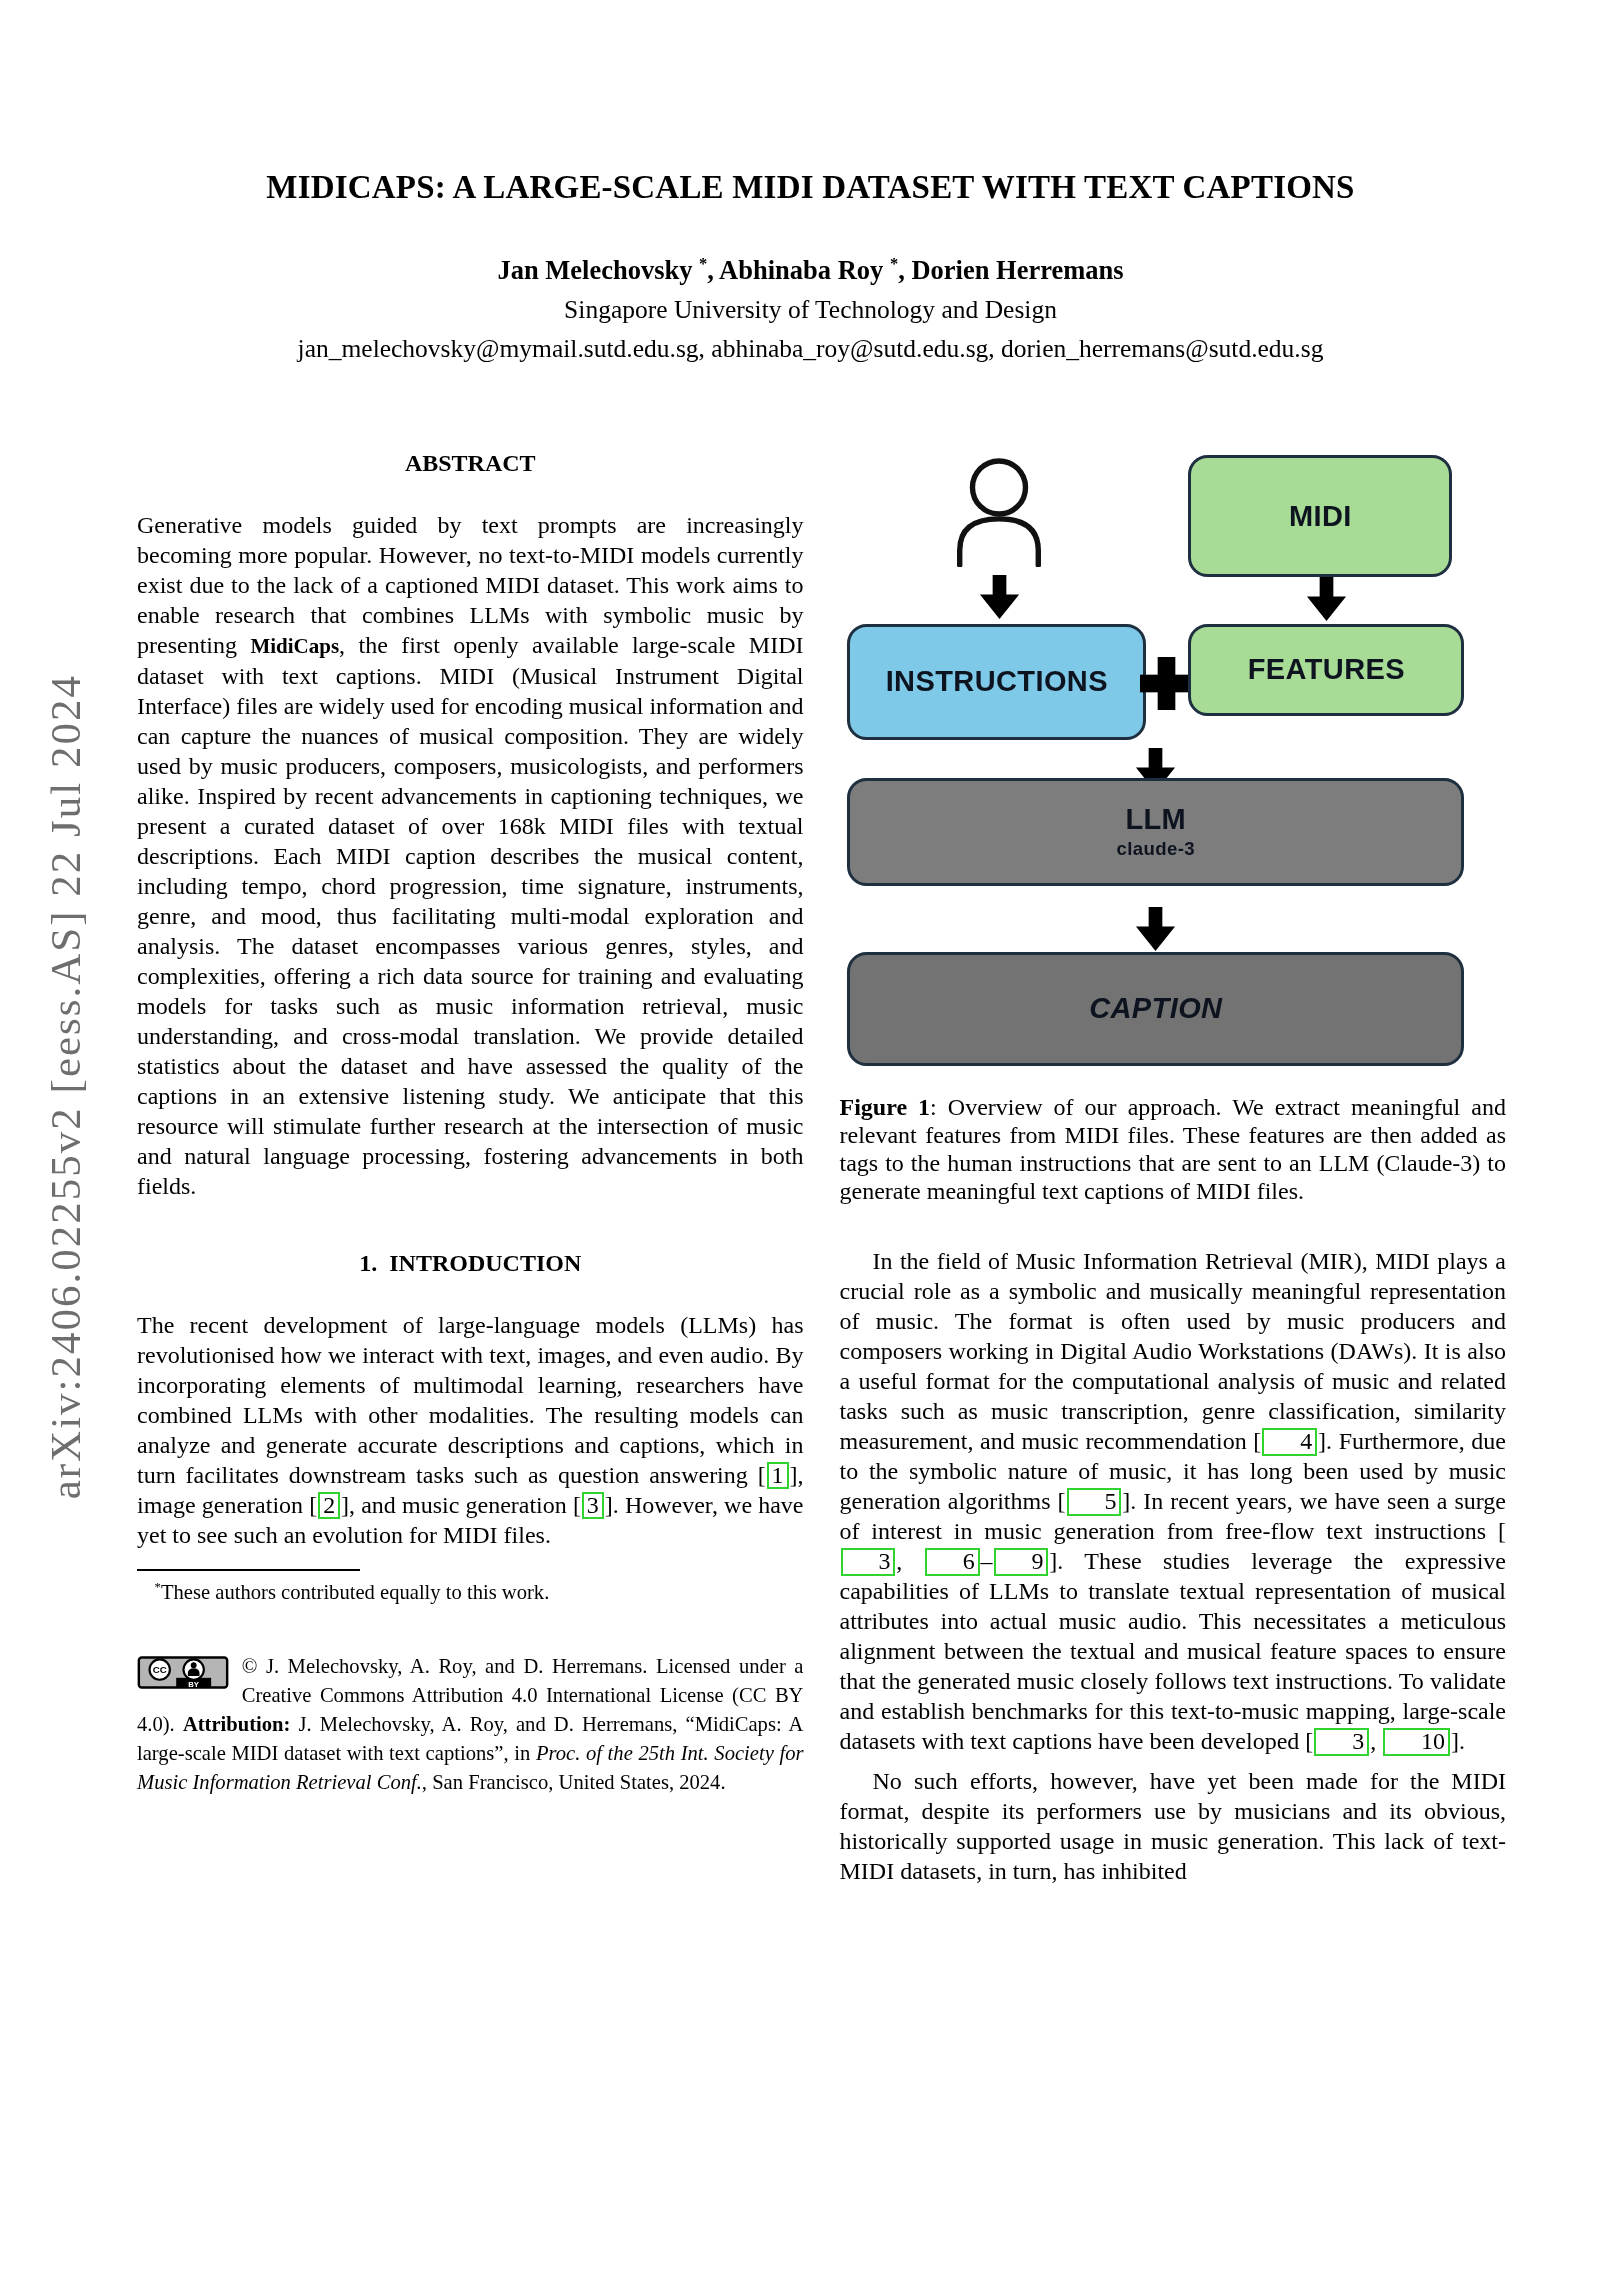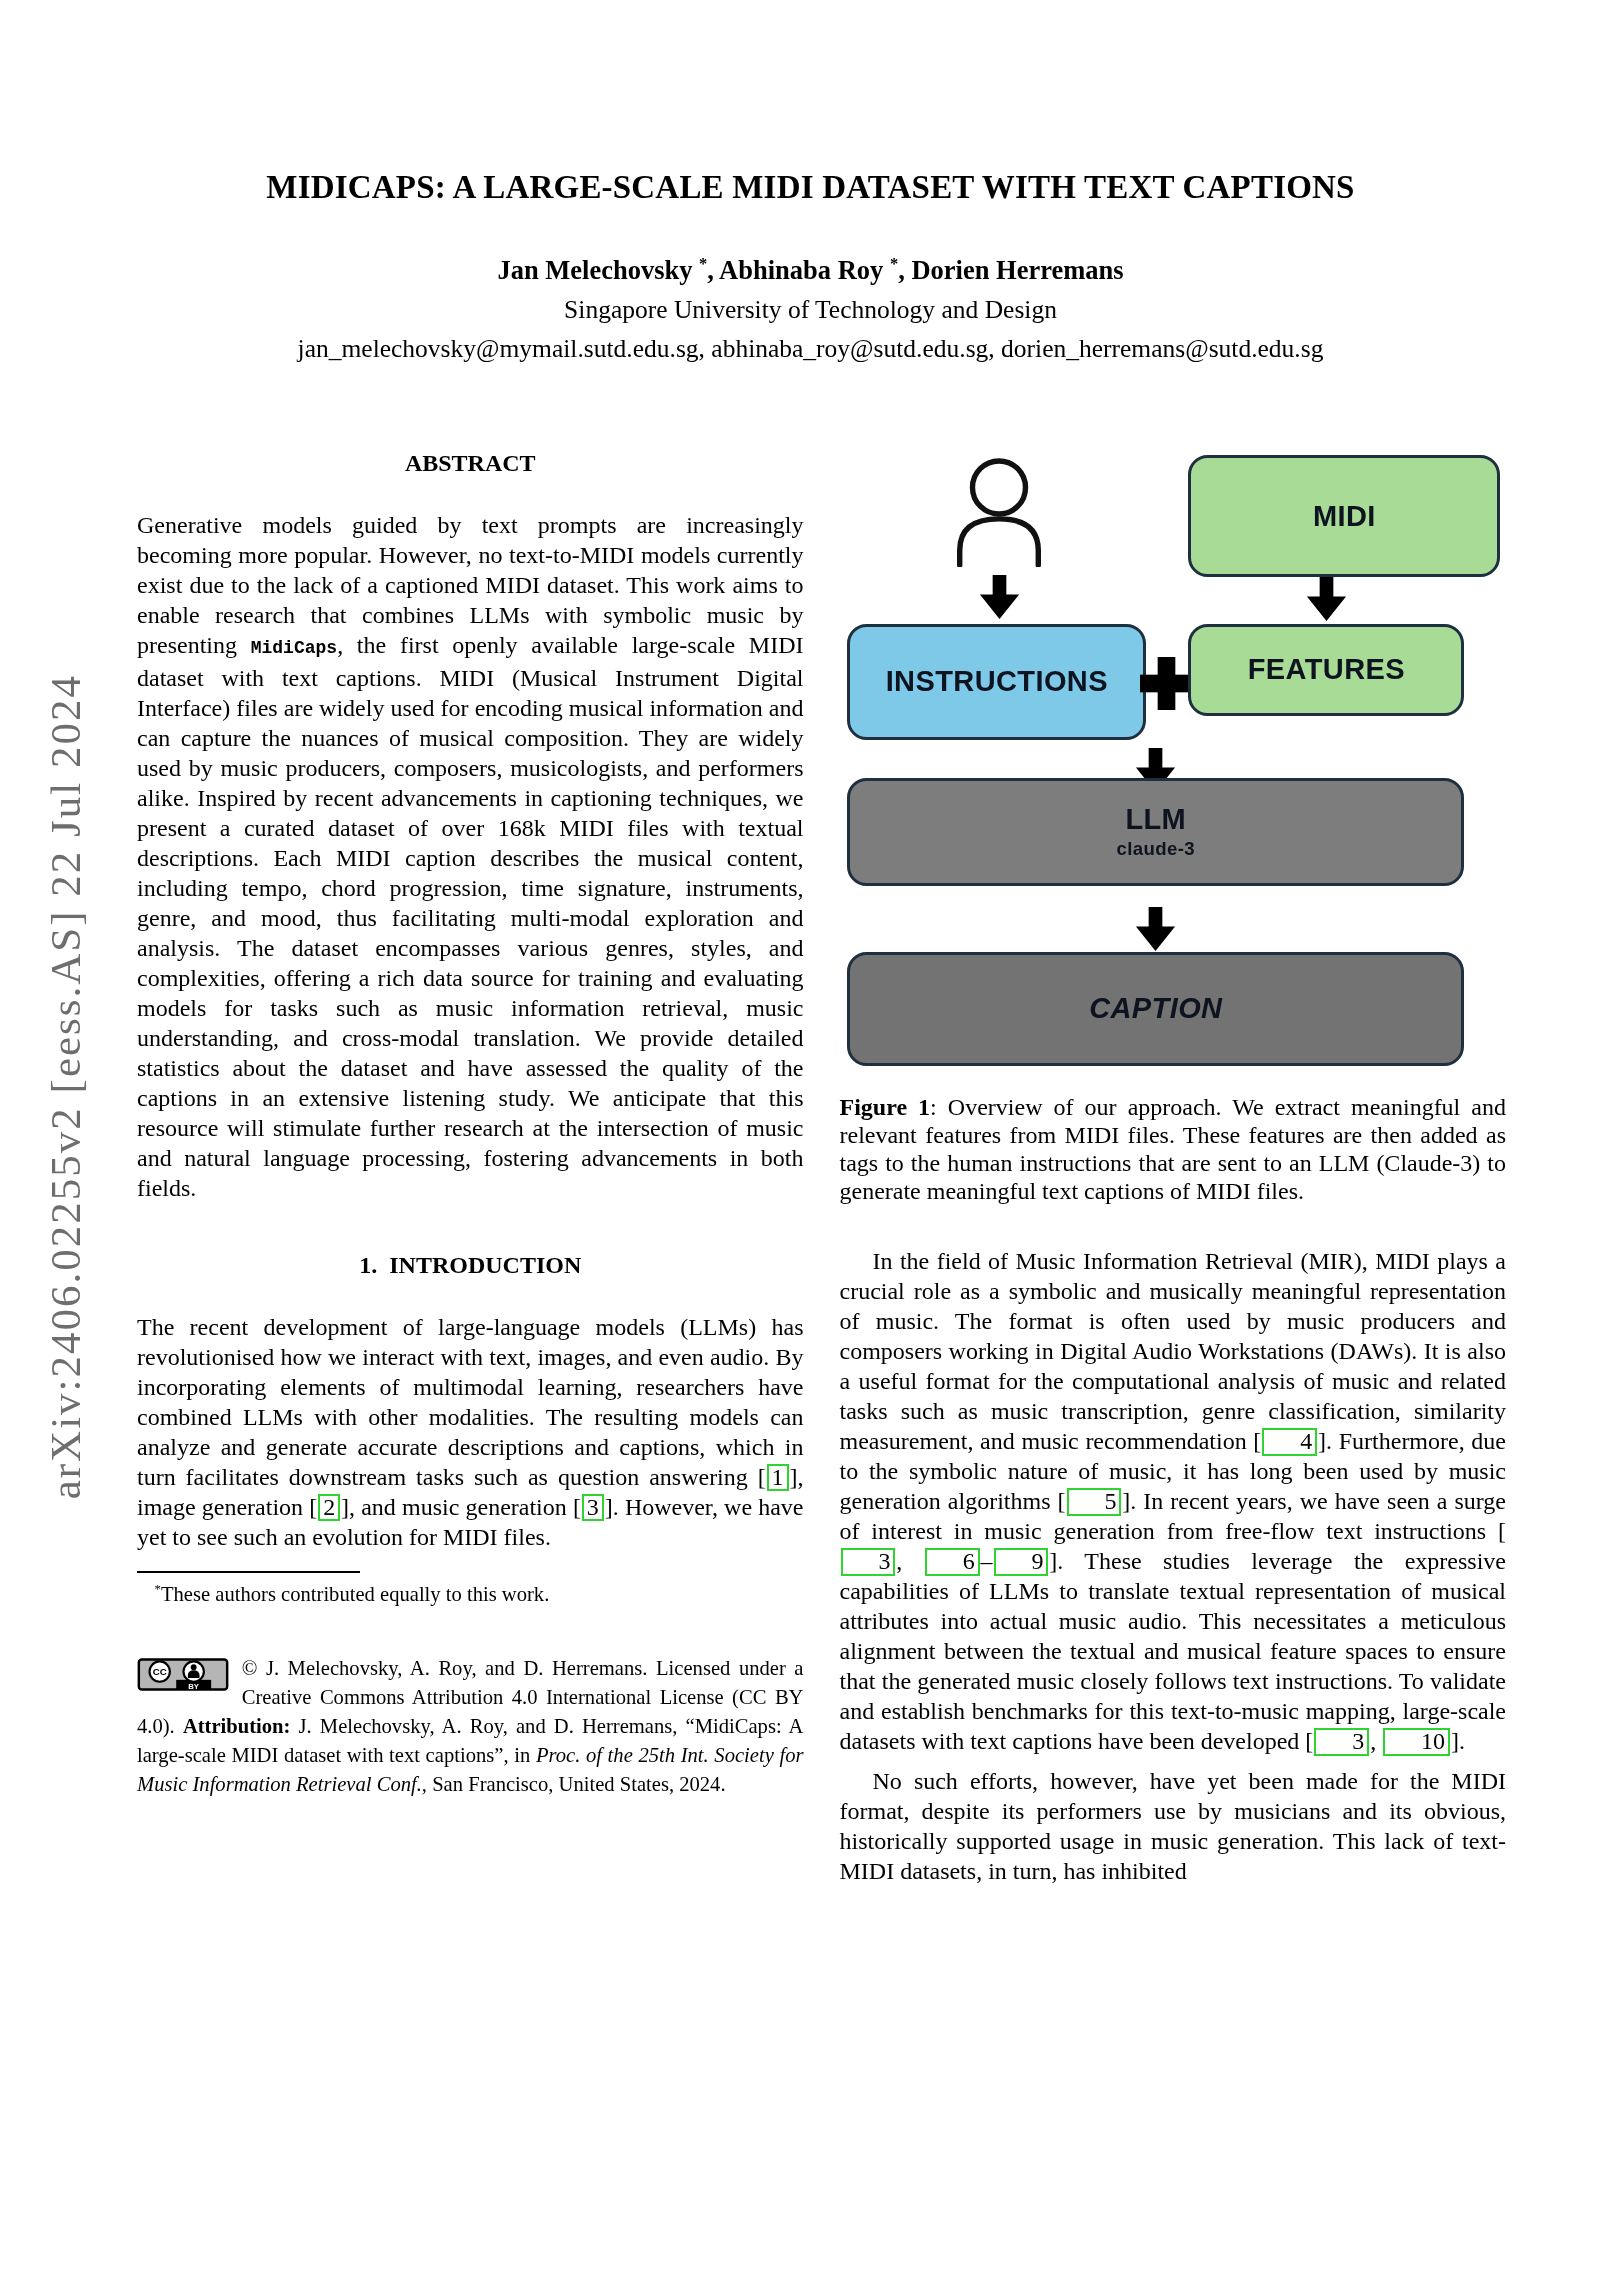--- a/index.html
+++ b/index.html
@@ -48,21 +48,21 @@
     font-size:24px;
     line-height:30px;
     text-align:justify;
   }
   .indent { text-indent:33px; }
   .para-gap { margin-top:9.8px; }
   
   .seg-b { font-weight:bold; }
   .seg-i { font-style:italic; }
   .seg-sup { font-size:62%; vertical-align:super; line-height:0; }
-  .seg-mono { font-family:Liberation Mono, monospace; font-weight:bold; font-size:18px; }
+  .seg-mono { font-family:Liberation Serif, serif; font-weight:bold; font-size:21px; }
   .cite {
     display:inline-block;
     border:2.9px solid #31d331;
     line-height:20.6px;
     padding:1px 2.9px 2px;
     margin:0 1px;
   }
   
   .footnote-rule {
     margin-top:19.6px;
@@ -93,21 +93,21 @@
     border:3.4px solid #1e2f40;
     border-radius:19.6px;
     display:flex; flex-direction:column;
     align-items:center; justify-content:center;
     font-family:"Liberation Sans", sans-serif;
     font-weight:600;
     font-size:29px;
     letter-spacing:0.4px;
     color:#0d1420;
   }
-  .box-midi        { left:341px; top:5.9px;   width:312px; height:122px; background:#a8dc96; }
+  .box-midi        { left:341px; top:5.9px;   width:264px; height:122px; background:#a8dc96; }
   .box-instructions{ left:0;     top:174px; width:299px; height:116px; background:#7ec8e8; }
   .box-features    { left:341px; top:174px; width:276px; height:92px; background:#a8dc96; }
   .box-llm         { left:0;     top:328px; width:617px; height:108px; background:#7d7d7d; }
   .box-caption     { left:0;     top:502px; width:617px; height:114px; background:#737373;font-style:italic; }
   .llm-sub { font-size:18.6px; font-weight:600; margin-top:2px; }
   .person-icon  { position:absolute; left:93px;  top:7.8px; }
   .arrow-person { position:absolute; left:130px; top:125px; }
   .arrow-midi   { position:absolute; left:457px; top:127px; }
   .arrow-mid    { position:absolute; left:286px; top:298px; }
   .arrow-llm    { position:absolute; left:286px; top:457px; }

